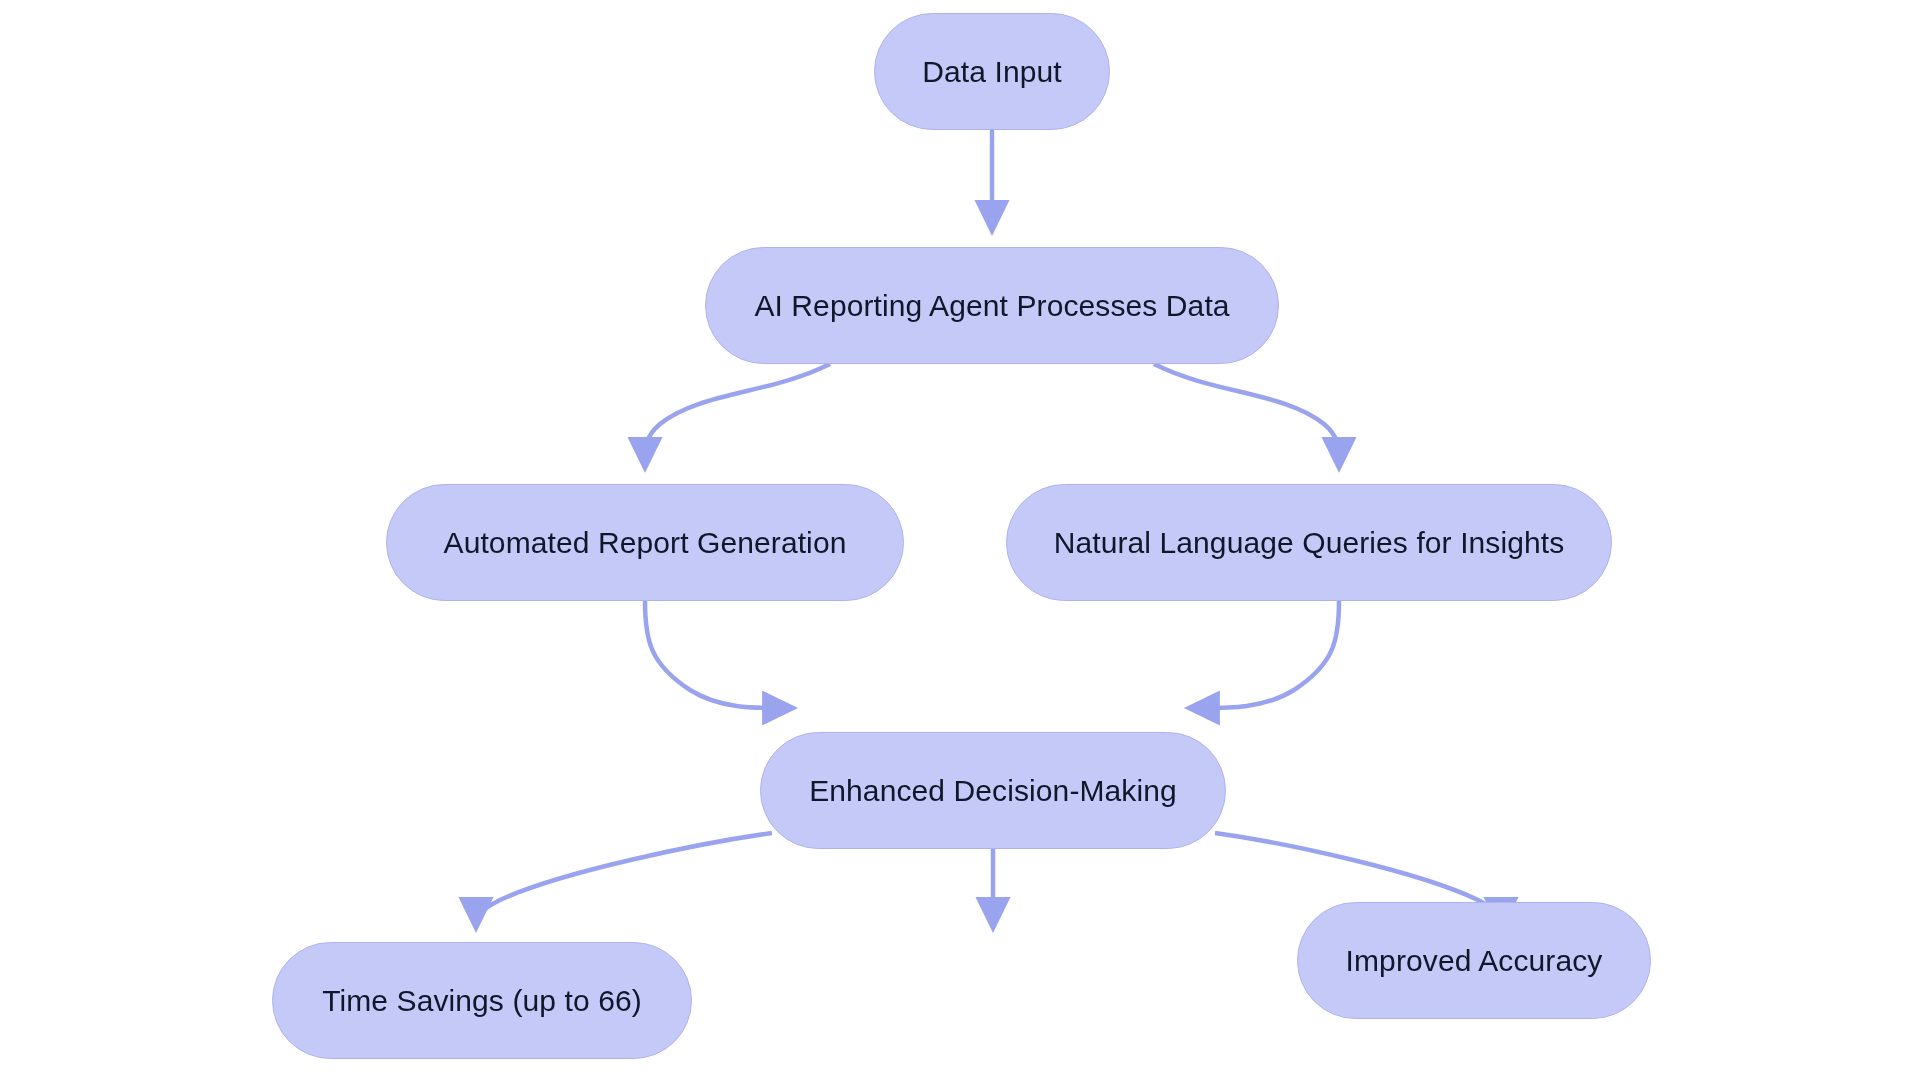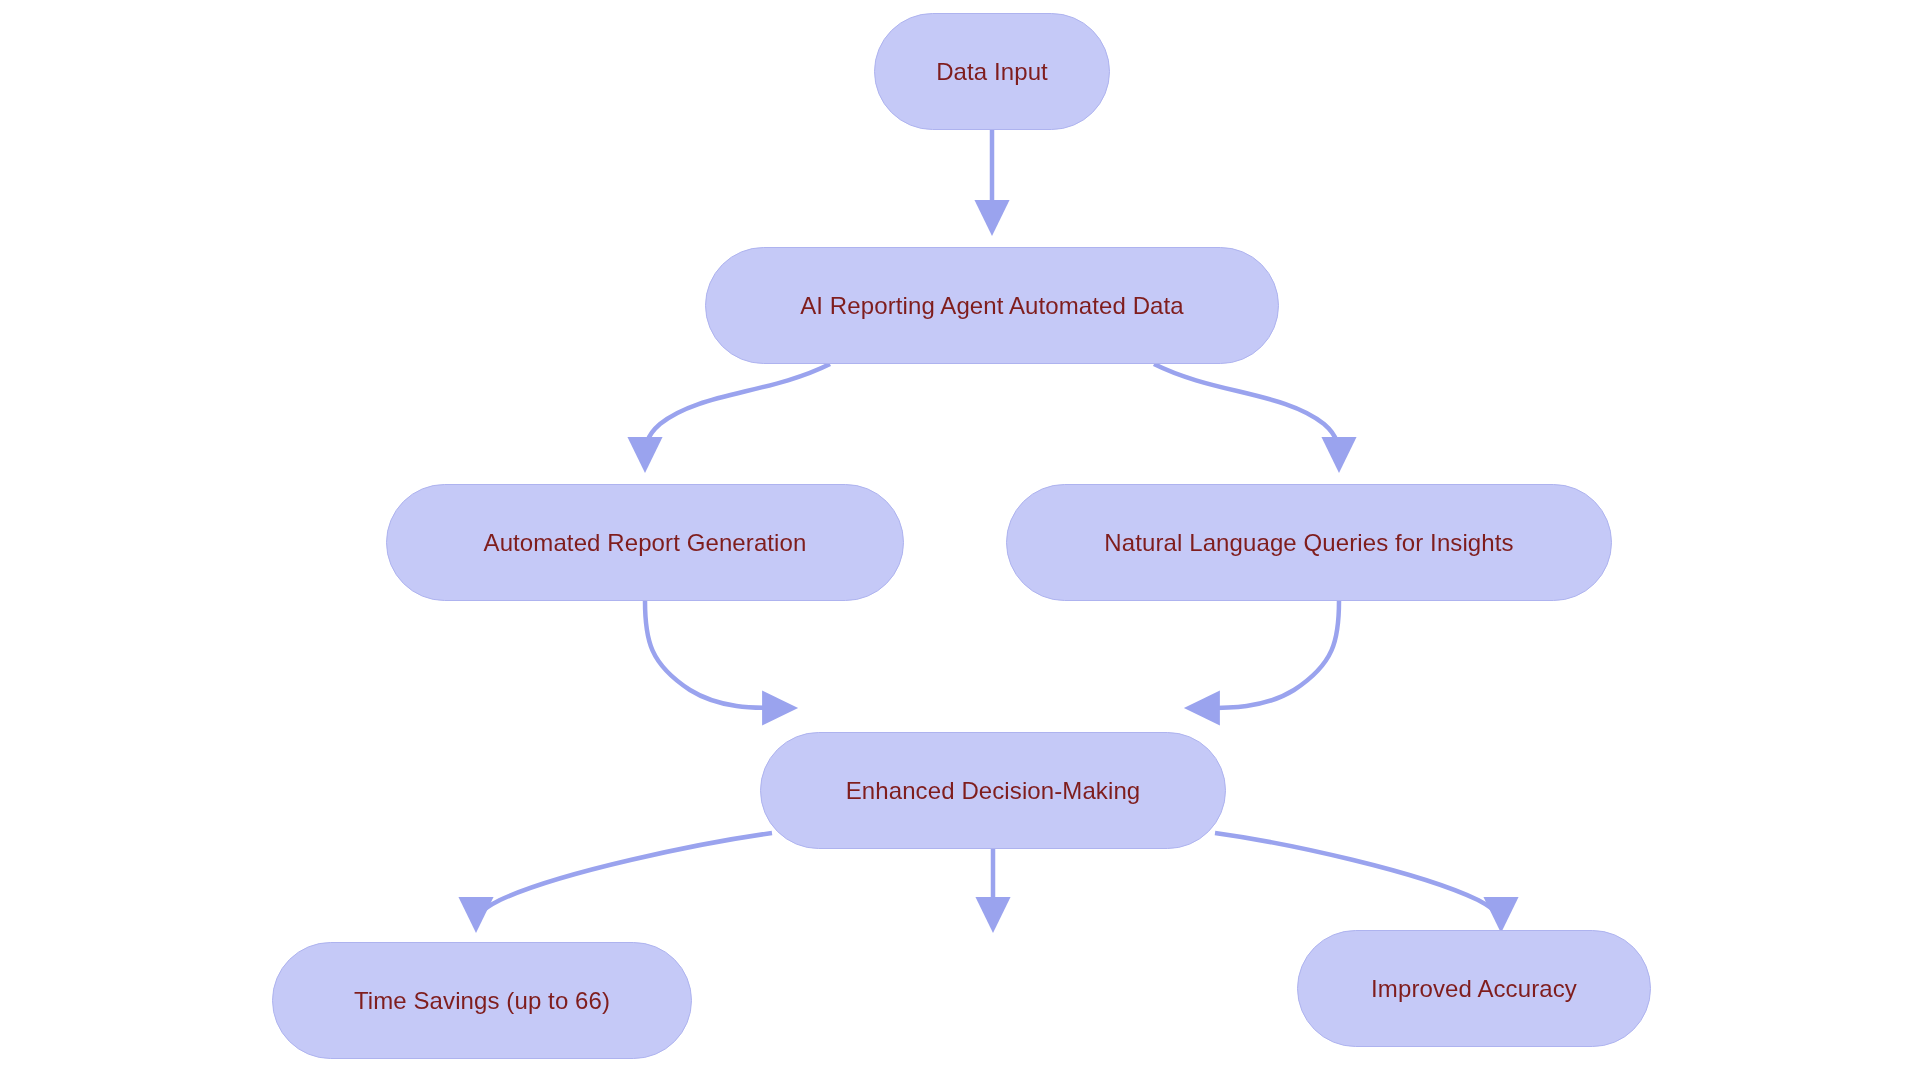--- a/index.html
+++ b/index.html
@@ -28,23 +28,23 @@
   }
   .flow-node {
     position: absolute;
     box-sizing: border-box;
     display: flex;
     align-items: center;
     justify-content: center;
     background: #c5c9f7;
     border: 1.6px solid #aeb3ef;
     border-radius: 9999px;
-    color: #7f1d1d;
+    color: #0f172a;
     font-family: "Liberation Sans", sans-serif;
-    font-size: 24px;
+    font-size: 30px;
     font-weight: 400;
     letter-spacing: 0.1px;
     white-space: nowrap;
     line-height: 1;
     z-index: 2;
   }
   .node-label {
     display: block;
     text-align: center;
   }
@@ -53,21 +53,21 @@
   
   #node-ai-processes    { left: 705px;  top: 247px; width: 574px; height: 117px; }
   
   #node-auto-report     { left: 386px;  top: 484px; width: 518px; height: 117px; }
   #node-nl-queries      { left: 1006px; top: 484px; width: 606px; height: 117px; }
   
   #node-enhanced        { left: 760px;  top: 732px; width: 466px; height: 117px; }
   
   #node-time-savings    { left: 272px;  top: 942px; width: 420px; height: 117px; }
   #node-reduced-error   { left: 796px;  top: 942px; width: 390px; height: 117px; }
-  #node-improved-acc    { left: 1297px; top: 930px; width: 354px; height: 117px; align-items: center; }
+  #node-improved-acc    { left: 1297px; top: 902px; width: 354px; height: 117px; align-items: center; }
 </style>
 </head>
 <body>
 
 <div id="diagram-root">
 
   <svg id="edge-layer" viewBox="0 0 1920 1083" width="1920" height="1083" xmlns="http://www.w3.org/2000/svg">
     <defs>
       <marker id="arrowhead" markerWidth="9" markerHeight="9" refX="6.2" refY="4.5" orient="auto" markerUnits="strokeWidth">
         <path d="M 0 0.6 L 8 4.5 L 0 8.4 z" fill="#9aa3ee"></path>
@@ -89,21 +89,21 @@
     <path d="M 993 833 L 993 925" fill="none" stroke="#9aa3ee" stroke-width="4.5" marker-end="url(#arrowhead)"></path>
 
     <path d="M 1215 833 C 1288 843, 1420 872, 1478 900 C 1499 911, 1501 918, 1501 925" fill="none" stroke="#9aa3ee" stroke-width="4.5" marker-end="url(#arrowhead)"></path>
   </svg>
 
   <div class="flow-node" id="node-data-input">
     <span class="node-label">Data Input</span>
   </div>
 
   <div class="flow-node" id="node-ai-processes">
-    <span class="node-label">AI Reporting Agent Automated Data</span>
+    <span class="node-label">AI Reporting Agent Processes Data</span>
   </div>
 
   <div class="flow-node" id="node-nl-queries">
     <span class="node-label">Natural Language Queries for Insights</span>
   </div>
 
   <div class="flow-node" id="node-auto-report">
     <span class="node-label">Automated Report Generation</span>
   </div>
 

